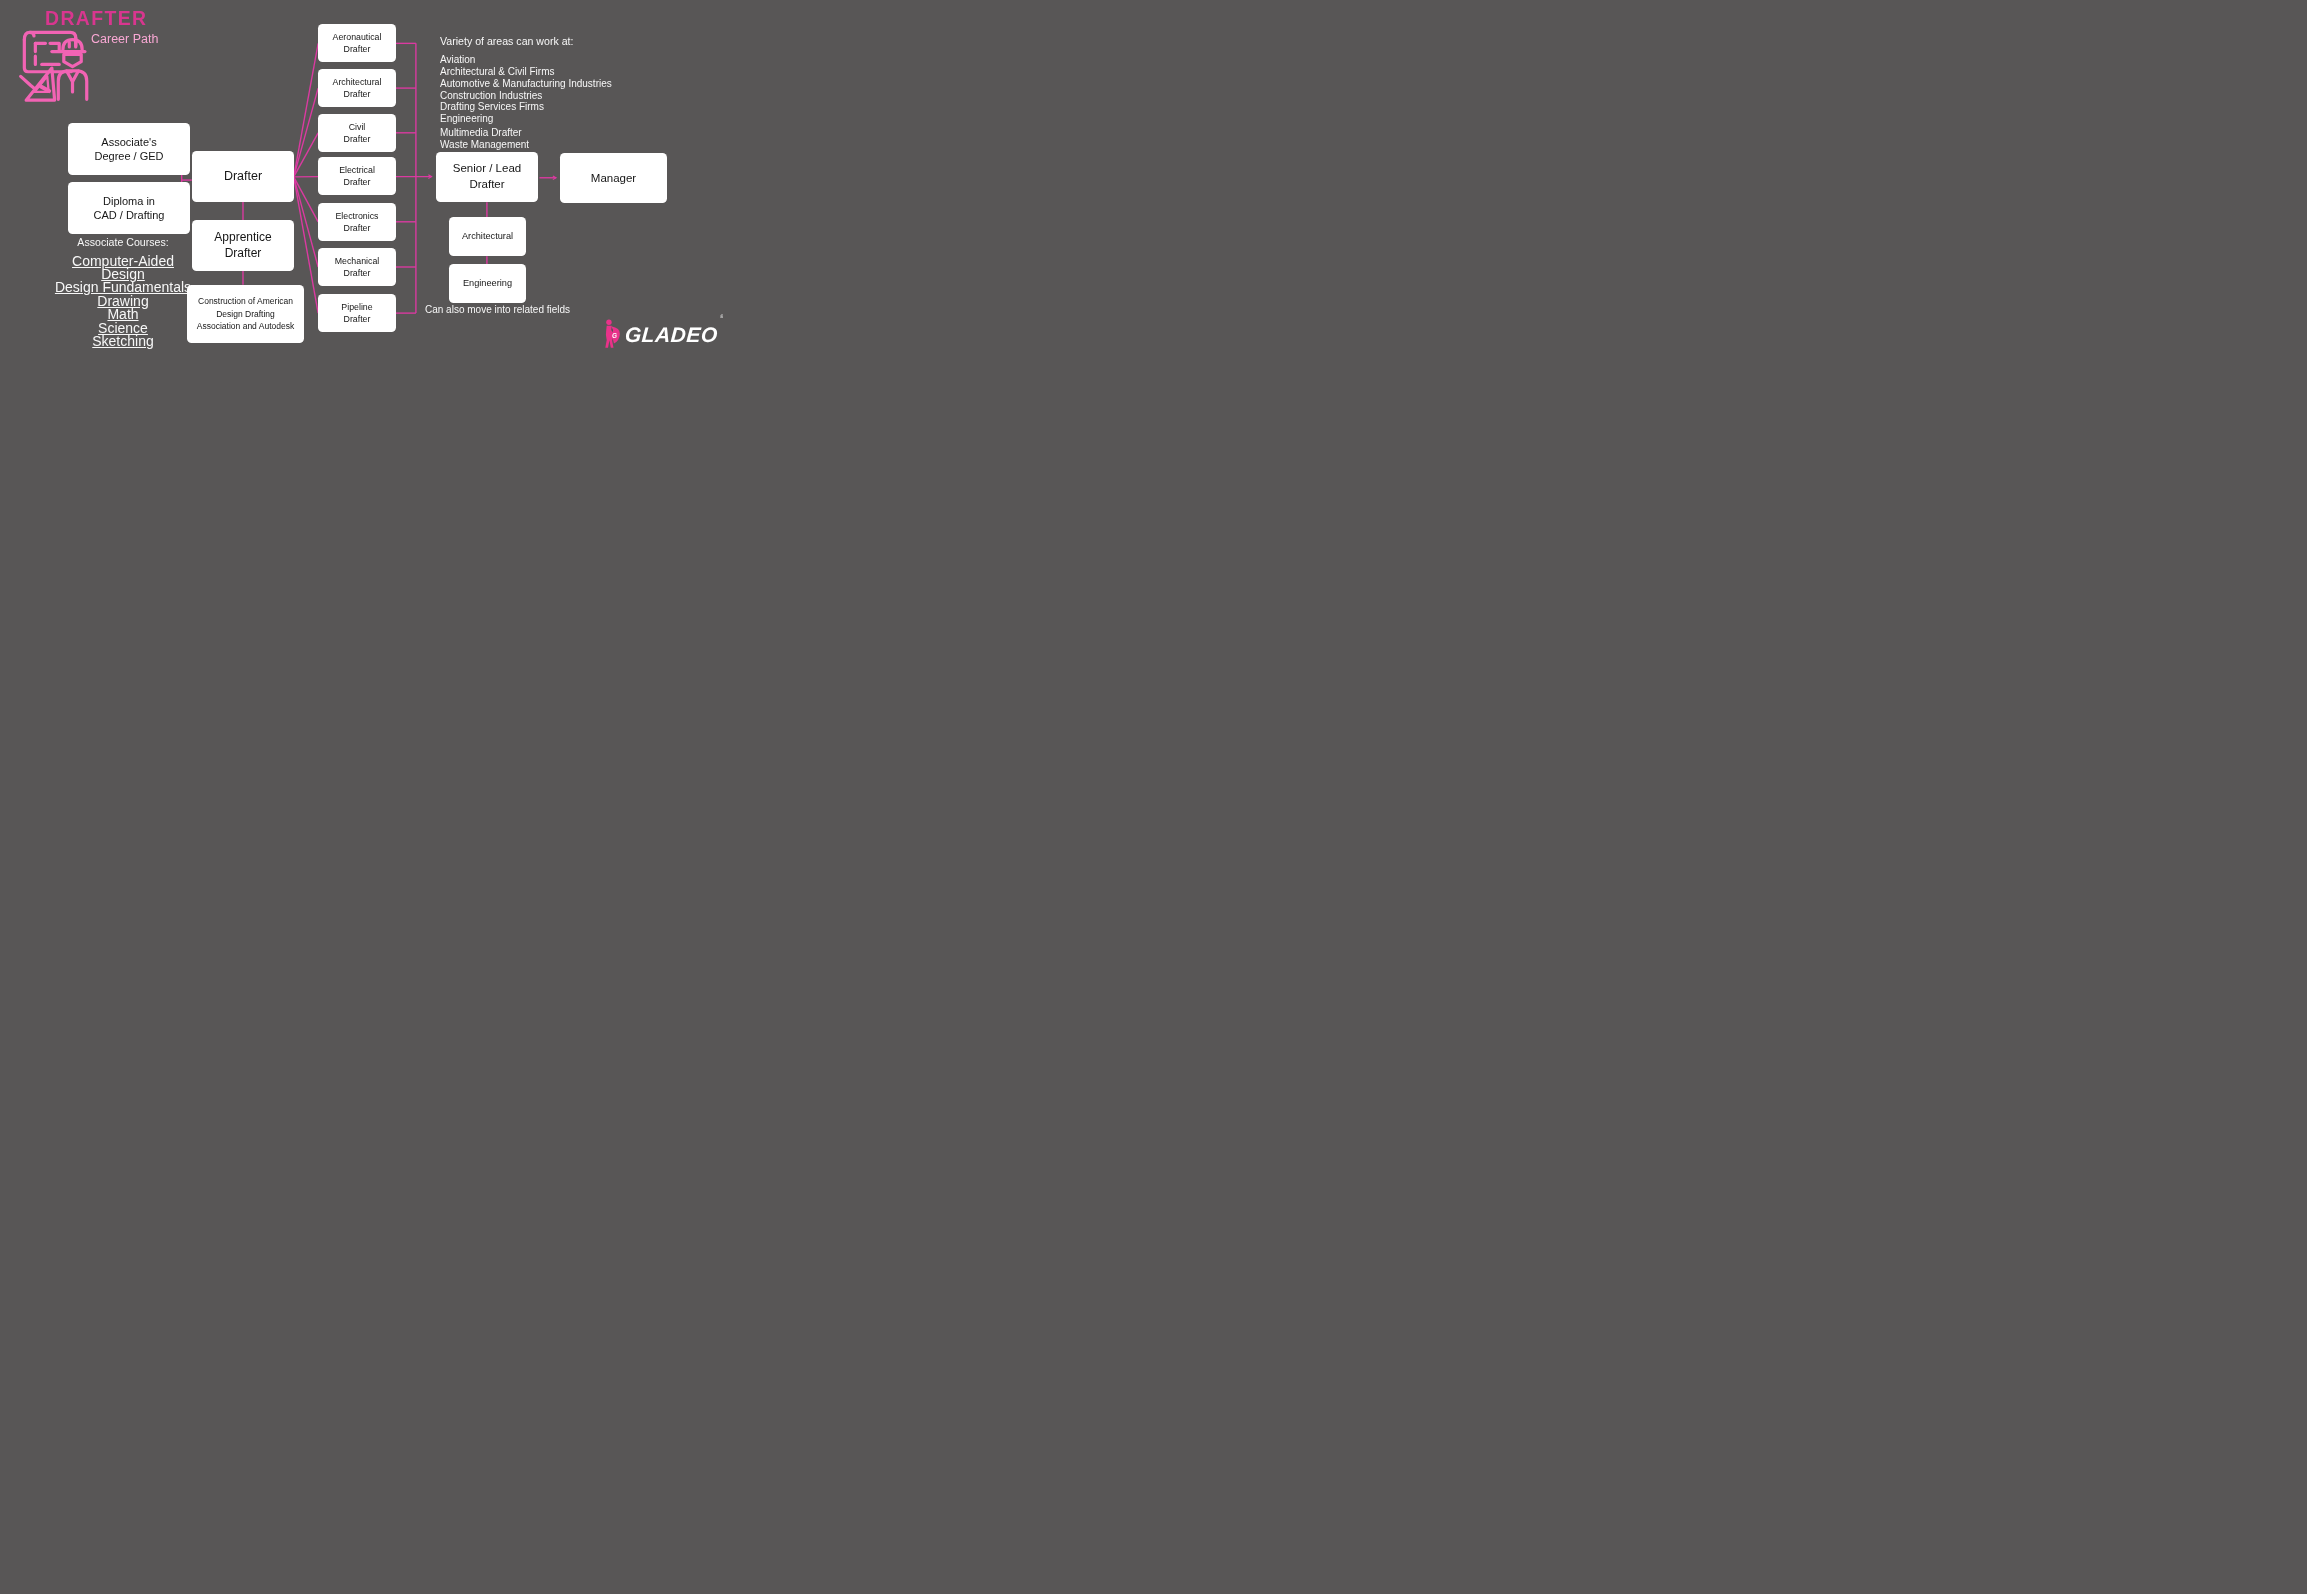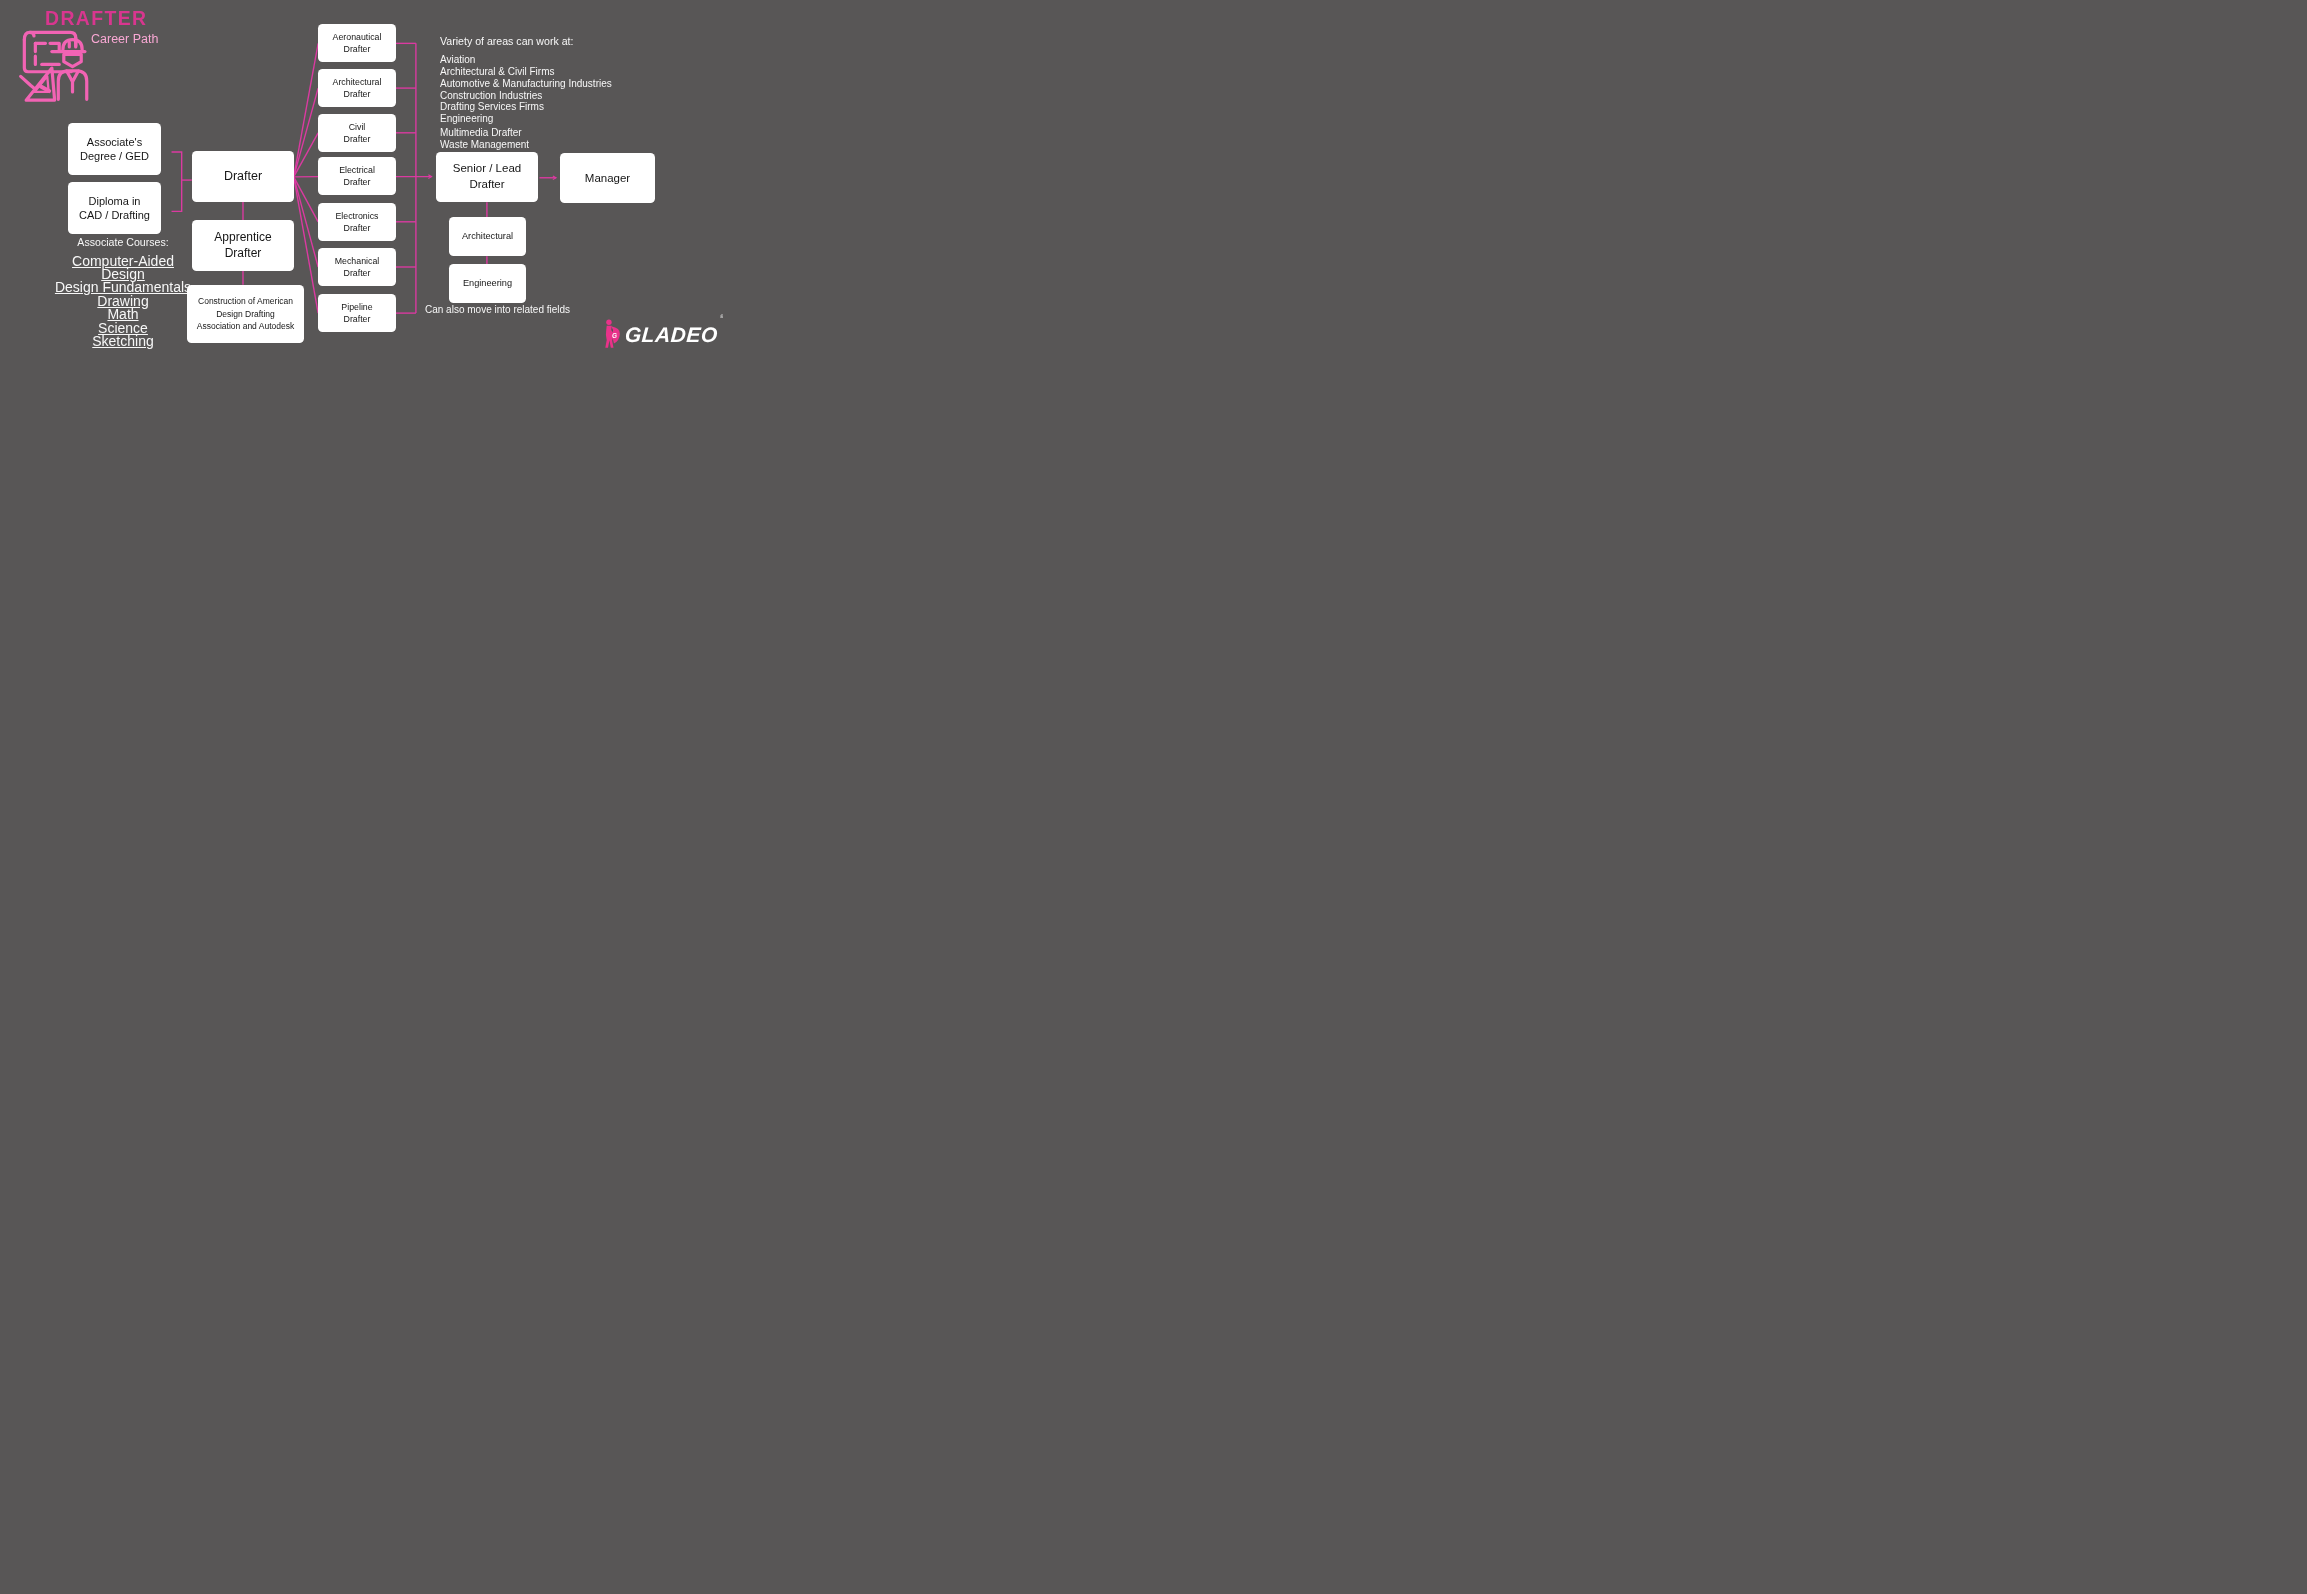--- a/index.html
+++ b/index.html
@@ -10,27 +10,27 @@
     -webkit-font-smoothing:antialiased;
   }
   .connectors{position:absolute;left:0;top:0;z-index:1;}
   .abs{position:absolute;}
   .box{
     position:absolute;z-index:2;background:#ffffff;border-radius:4.6px;
     display:flex;flex-direction:column;align-items:center;justify-content:center;
     color:#161616;text-align:left;line-height:1.3;
   }
   .box span{display:block;}
-  .edu-box{width:93px;height:52px;font-size:11px;}
+  .edu-box{width:122px;height:52px;font-size:11px;}
   .drafter-box{left:192px;top:151px;width:102px;height:51px;font-size:12.5px;}
   .apprentice-box{left:192px;top:220px;width:102px;height:51px;font-size:12px;}
   .cert-box{left:187px;top:285px;width:117px;height:58px;font-size:8.5px;line-height:1.52;}
   .spec-box{left:318px;width:78px;height:38px;font-size:8.8px;line-height:1.38;}
   .senior-box{left:436px;top:152px;width:102px;height:50px;font-size:11.5px;line-height:1.36;}
-  .manager-box{left:560px;top:153px;width:95px;height:50px;font-size:11.5px;}
+  .manager-box{left:560px;top:153px;width:107px;height:50px;font-size:11.5px;}
   .small-box{left:449px;width:77px;height:39px;font-size:9.2px;}
   .title{
     left:45px;top:7.4px;font-size:19.4px;font-weight:800;letter-spacing:1.4px;
     color:#d8368f;z-index:2;
   }
   .subtitle{left:91px;top:32px;font-size:12.5px;color:#f9a8d4;z-index:2;}
   .white-text{color:#f7f7f7;z-index:2;}
   .courses{left:54px;top:236px;width:138px;text-align:center;}
   .courses-title{font-size:10.6px;margin-bottom:6.5px;}
   .courses-item{font-size:14px;line-height:13.4px;text-decoration:underline;}

